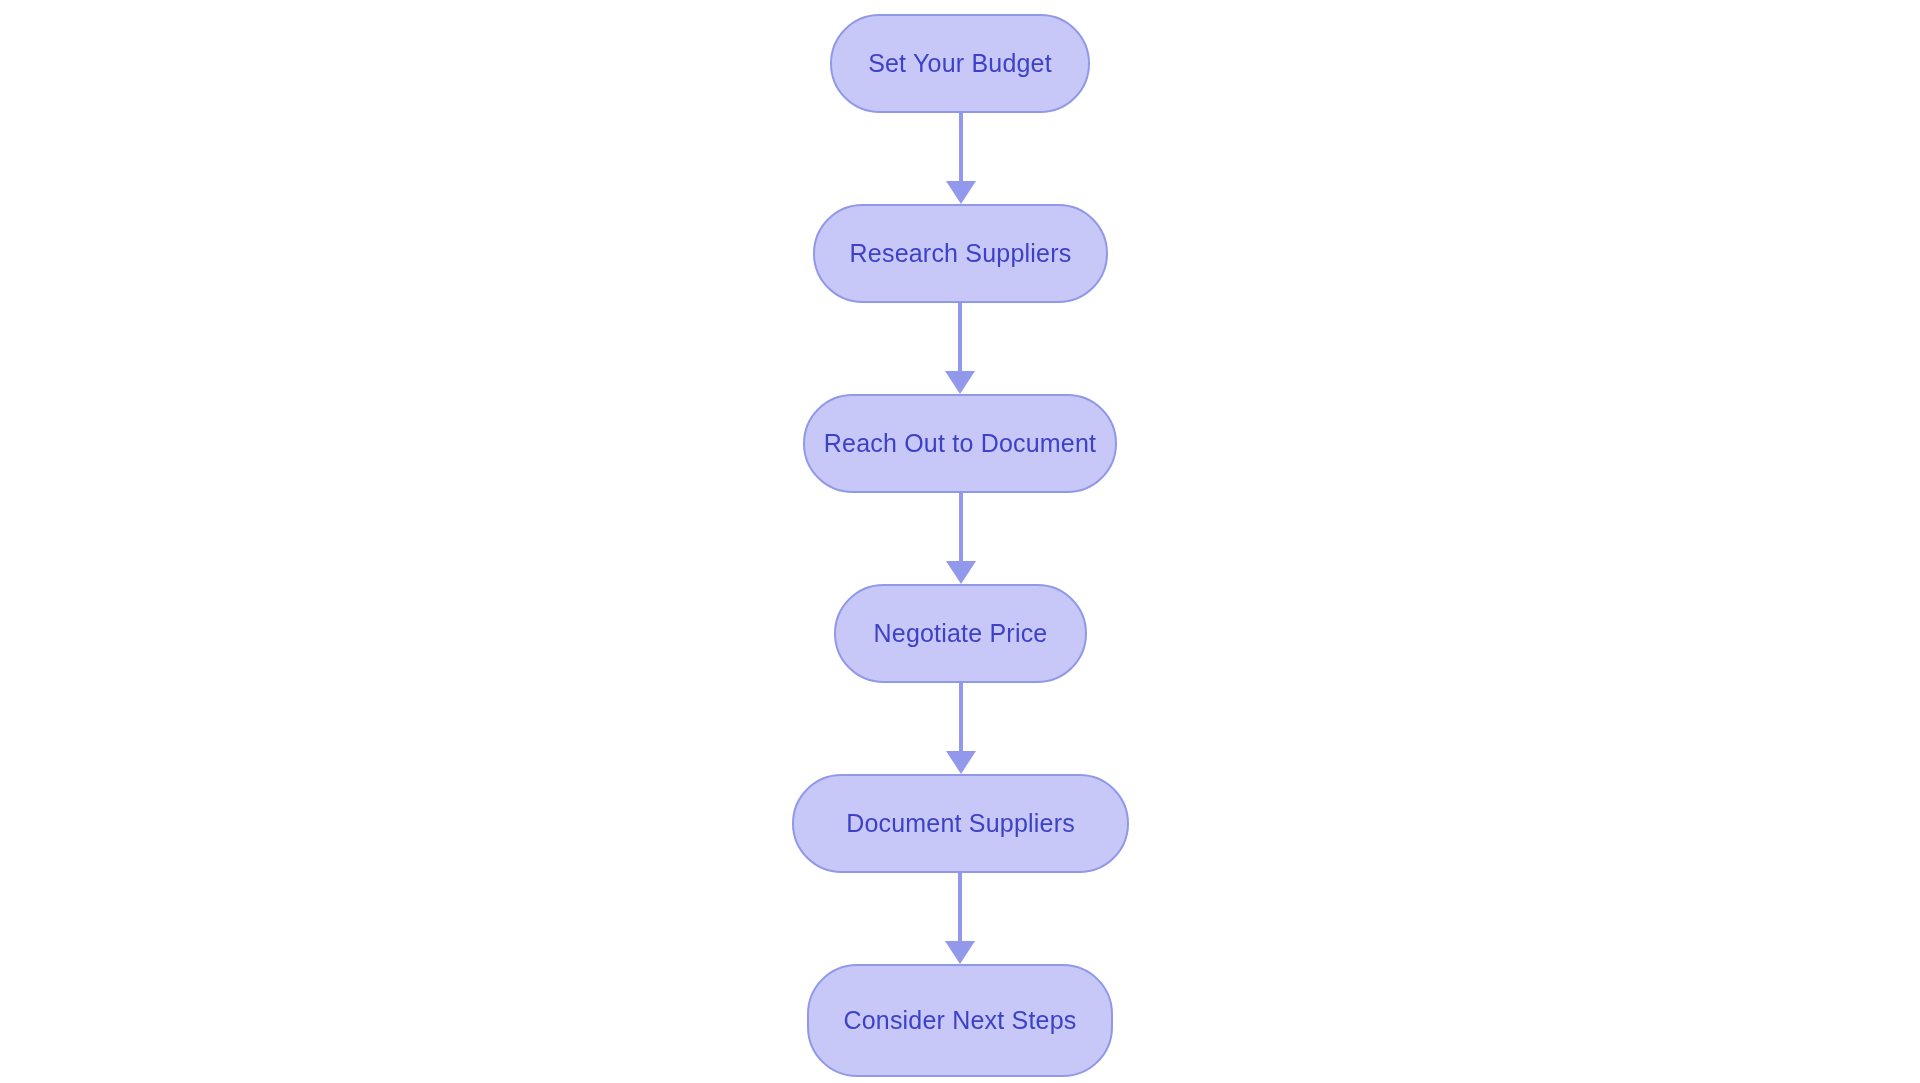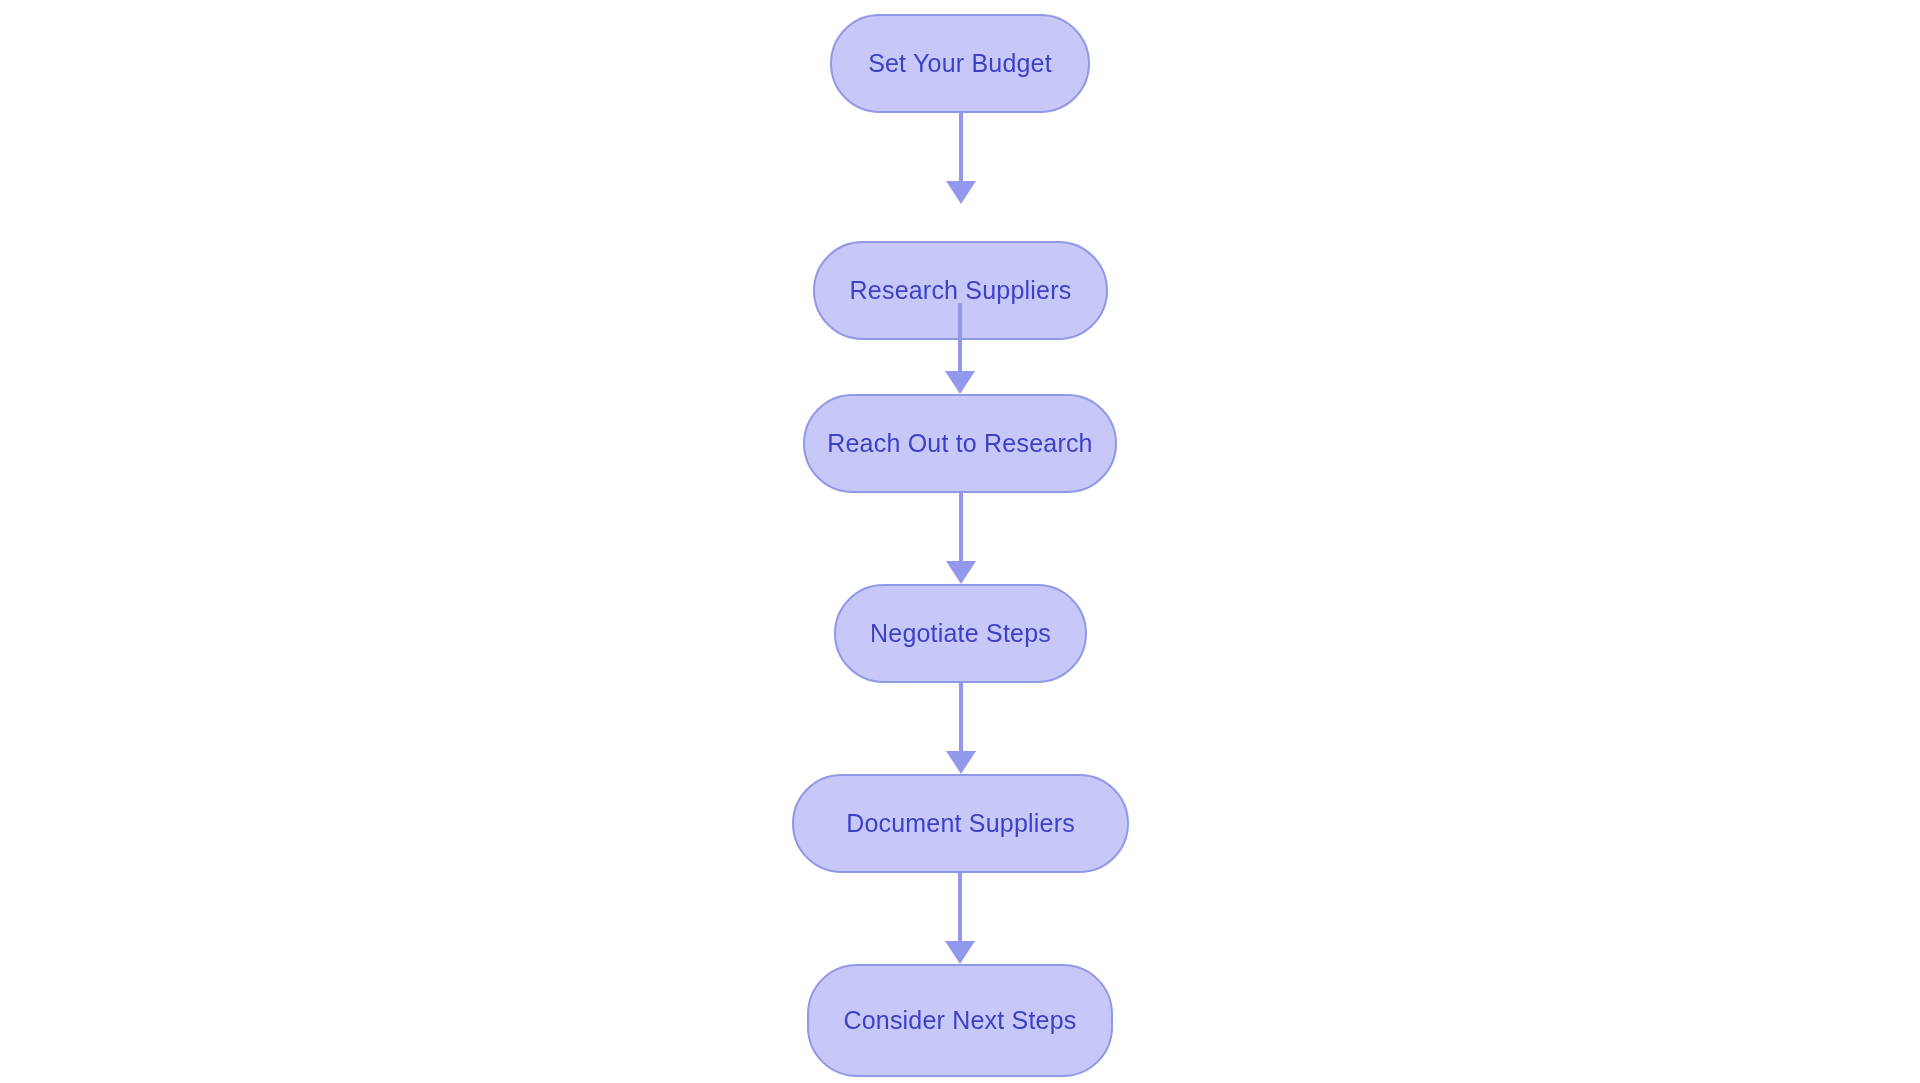--- a/index.html
+++ b/index.html
@@ -41,28 +41,28 @@
     display: block;
   }
 </style>
 </head>
 <body>
 
 <div class="flowchart-canvas">
     <div class="flow-node" style="left: 830px; top: 14px; width: 260px; height: 99px;">
       <span>Set Your Budget</span>
     </div>
-    <div class="flow-node" style="left: 813px; top: 204px; width: 295px; height: 99px; margin-top: 37px;">
+    <div class="flow-node" style="left: 813px; top: 204px; width: 295px; height: 99px;">
       <span>Research Suppliers</span>
     </div>
     <div class="flow-node" style="left: 803px; top: 394px; width: 314px; height: 99px;">
-      <span>Reach Out to Research</span>
+      <span>Reach Out to Document</span>
     </div>
     <div class="flow-node" style="left: 834px; top: 584px; width: 253px; height: 99px;">
-      <span>Negotiate Steps</span>
+      <span>Negotiate Price</span>
     </div>
     <div class="flow-node" style="left: 792px; top: 774px; width: 337px; height: 99px;">
       <span>Document Suppliers</span>
     </div>
     <div class="flow-node" style="left: 807px; top: 964px; width: 306px; height: 113px;">
       <span>Consider Next Steps</span>
     </div>
     <svg class="flow-edge" width="32" height="91" style="left: 944.5px; top: 113px;">
       <line x1="16" y1="0" x2="16" y2="71" stroke="#9298ec" stroke-width="4"></line>
       <polygon points="1,68 31,68 16,91" fill="#9298ec"></polygon>

